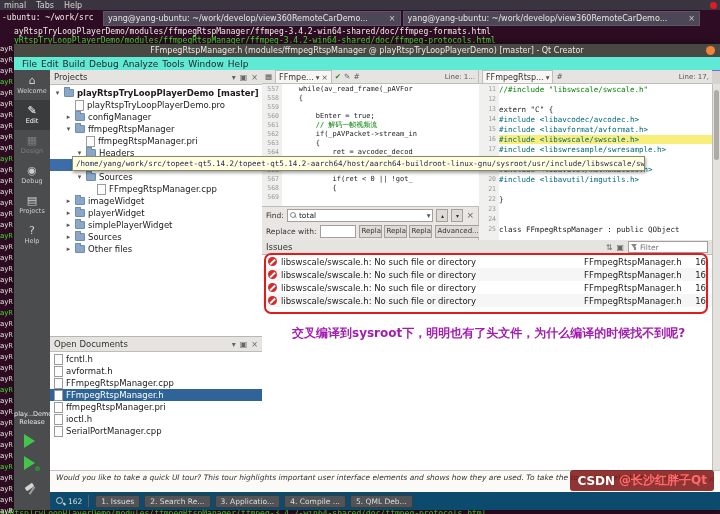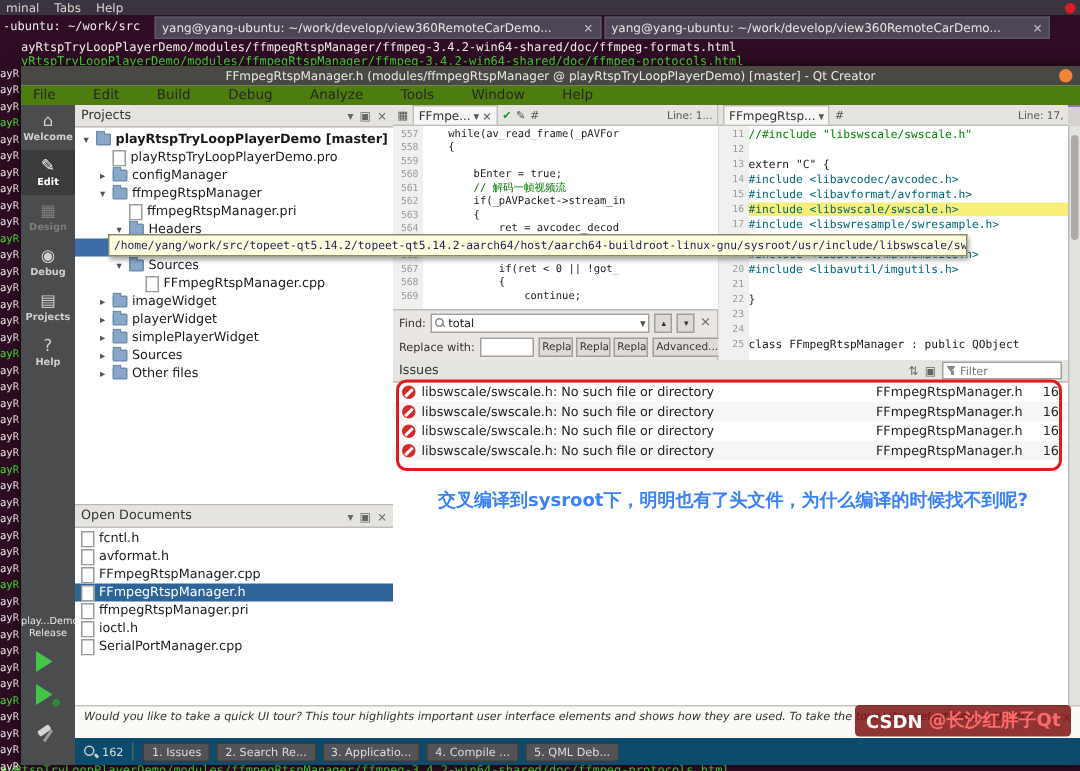--- a/index.html
+++ b/index.html
@@ -21,29 +21,29 @@
     color:#efeae6;line-height:11px;overflow:hidden;z-index:1;}
   .term-side .g{color:#4be234;}
   .term-bottom{position:absolute;left:0;top:509px;width:720px;color:#4be234;
     font:8px "DejaVu Sans Mono",monospace;white-space:nowrap;z-index:0;}
   
   .qtwin{position:absolute;left:14px;top:44px;width:706px;height:466px;background:#d6d2cd;
     box-shadow:0 0 8px rgba(0,0,0,.65);z-index:10;}
   .titlebar{position:absolute;left:0;top:0;right:0;height:13px;background:#4a4843;display:flex;
     align-items:center;justify-content:center;color:#e9e7e3;font-size:8px;white-space:nowrap;overflow:hidden;}
   .win-close{position:absolute;right:5px;top:2px;width:9px;height:9px;border-radius:50%;background:#f08437;}
-  .menubar{position:absolute;left:0;top:13px;right:0;height:13px;background:#4d7c0f;border-bottom:1px solid #8b5cf6;
-    display:flex;align-items:center;gap:25px;padding-left:8px;font-size:9px;color:#262626;}
+  .menubar{position:absolute;left:0;top:13px;right:0;height:13px;background:#5eead4;border-bottom:1px solid #8b5cf6;
+    display:flex;align-items:center;gap:4px;padding-left:8px;font-size:9px;color:#262626;}
   
   .modebar{position:absolute;left:0;top:26px;width:36px;bottom:0;background:#4a4c4e;}
   .mode{height:30px;display:flex;flex-direction:column;align-items:center;justify-content:center;color:#cfcfcf;}
   .mode.active{background:#393b3d;color:#fff;}
   .mode.disabled{color:#7d7d7d;}
   .mode-ico{font-size:11px;line-height:12px;}
-  .mode-lbl{font-size:6.5px;font-weight:bold;}
+  .mode-lbl{font-size:6.5px;}
   .kit{position:absolute;bottom:84px;left:0;width:36px;text-align:center;color:#e8e8e8;}
   .kit-proj,.kit-conf{font-size:6.5px;white-space:nowrap;overflow:hidden;}
   .runbtn{position:absolute;left:10px;width:16px;height:16px;}
   .run{bottom:60px}.dbg{bottom:38px}.bld{bottom:12px}
   .tri{width:0;height:0;border-left:11px solid #43c549;border-top:7px solid transparent;border-bottom:7px solid transparent;}
   .dbg .bug{position:absolute;right:0;bottom:1px;width:5px;height:5px;border-radius:50%;background:#2e8b33;}
   .hammer{width:14px;height:14px;position:relative;}
   .hammer::before{content:"";position:absolute;left:1px;top:3px;width:9px;height:4px;background:#d8d5d1;border-radius:1px;transform:rotate(-35deg);}
   .hammer::after{content:"";position:absolute;left:7px;top:4px;width:2px;height:9px;background:#9c9c9c;transform:rotate(35deg);}
   
@@ -114,21 +114,21 @@
   .ibody{position:relative;flex:1;}
   .irows{position:absolute;left:0;top:0;right:0;}
   .irow{display:flex;align-items:center;height:13px;font-size:8.5px;gap:4px;padding:0 6px;}
   .irow:nth-child(even){background:#f6f6f6;}
   .err-ico{width:9px;height:9px;border-radius:50%;background:#d42a2a;position:relative;flex:none;}
   .err-ico::after{content:"";position:absolute;left:1px;top:3.7px;width:7px;height:1.6px;background:#fff;transform:rotate(-45deg);}
   .itext{flex:1;white-space:nowrap;overflow:hidden;color:#222;}
   .ifile{width:100px;color:#222;white-space:nowrap;overflow:hidden;flex:none;}
   .iline{width:18px;text-align:right;color:#222;flex:none;}
   .redbox{position:absolute;left:2px;top:-2px;width:440px;height:57px;border:2px solid #e01b1b;border-radius:7px;pointer-events:none;z-index:5;}
-  .annotation{position:absolute;left:30px;top:70px;font-size:12px;font-weight:bold;color:#3b82f6;white-space:nowrap;}
+  .annotation{position:absolute;left:30px;top:70px;font-size:12px;font-weight:bold;color:#a21caf;white-space:nowrap;}
   
   .vscroll{position:absolute;left:698px;top:40px;width:8px;height:386px;background:#e4e2df;border-left:1px solid #c0bdb9;box-sizing:border-box;}
   .vthumb{position:absolute;left:1px;top:6px;width:5px;height:70px;background:#aeaba7;border-radius:3px;}
   
   .infobar{position:absolute;left:36px;top:426px;width:670px;height:22px;background:#fbfaf7;border-top:1px solid #c6c3bf;
     font-size:7.5px;color:#333;padding:2px 20px 0 6px;line-height:9px;box-sizing:border-box;font-style:italic;}
   .info-close{position:absolute;right:5px;top:4px;color:#777;font-size:9px;}
   .statusbar{position:absolute;left:36px;top:448px;width:670px;height:18px;background:#0c4a6e;display:flex;
     align-items:center;gap:6px;padding:0 6px;color:#ddd;font-size:7.5px;box-sizing:border-box;}
   .locator{display:flex;align-items:center;gap:3px;}
@@ -466,21 +466,20 @@
         <div class="cl">
           <span class="ln">567</span>
           <span class="ct">            if(ret &lt; 0 || !got_</span>
         </div>
         <div class="cl">
           <span class="ln">568</span>
           <span class="ct">            {</span>
         </div>
         <div class="cl">
           <span class="ln">569</span>
-          <span class="ct">                continue;</span>
         </div>
       </div>
 
     <div class="findpanel">
       <div class="frow">
         <span class="flabel">Find:</span>
         <span class="finput">
           <span class="mag-sm"></span>
           <input class="real" value="total" style="">
           <span class="tb-ico">▾</span>

